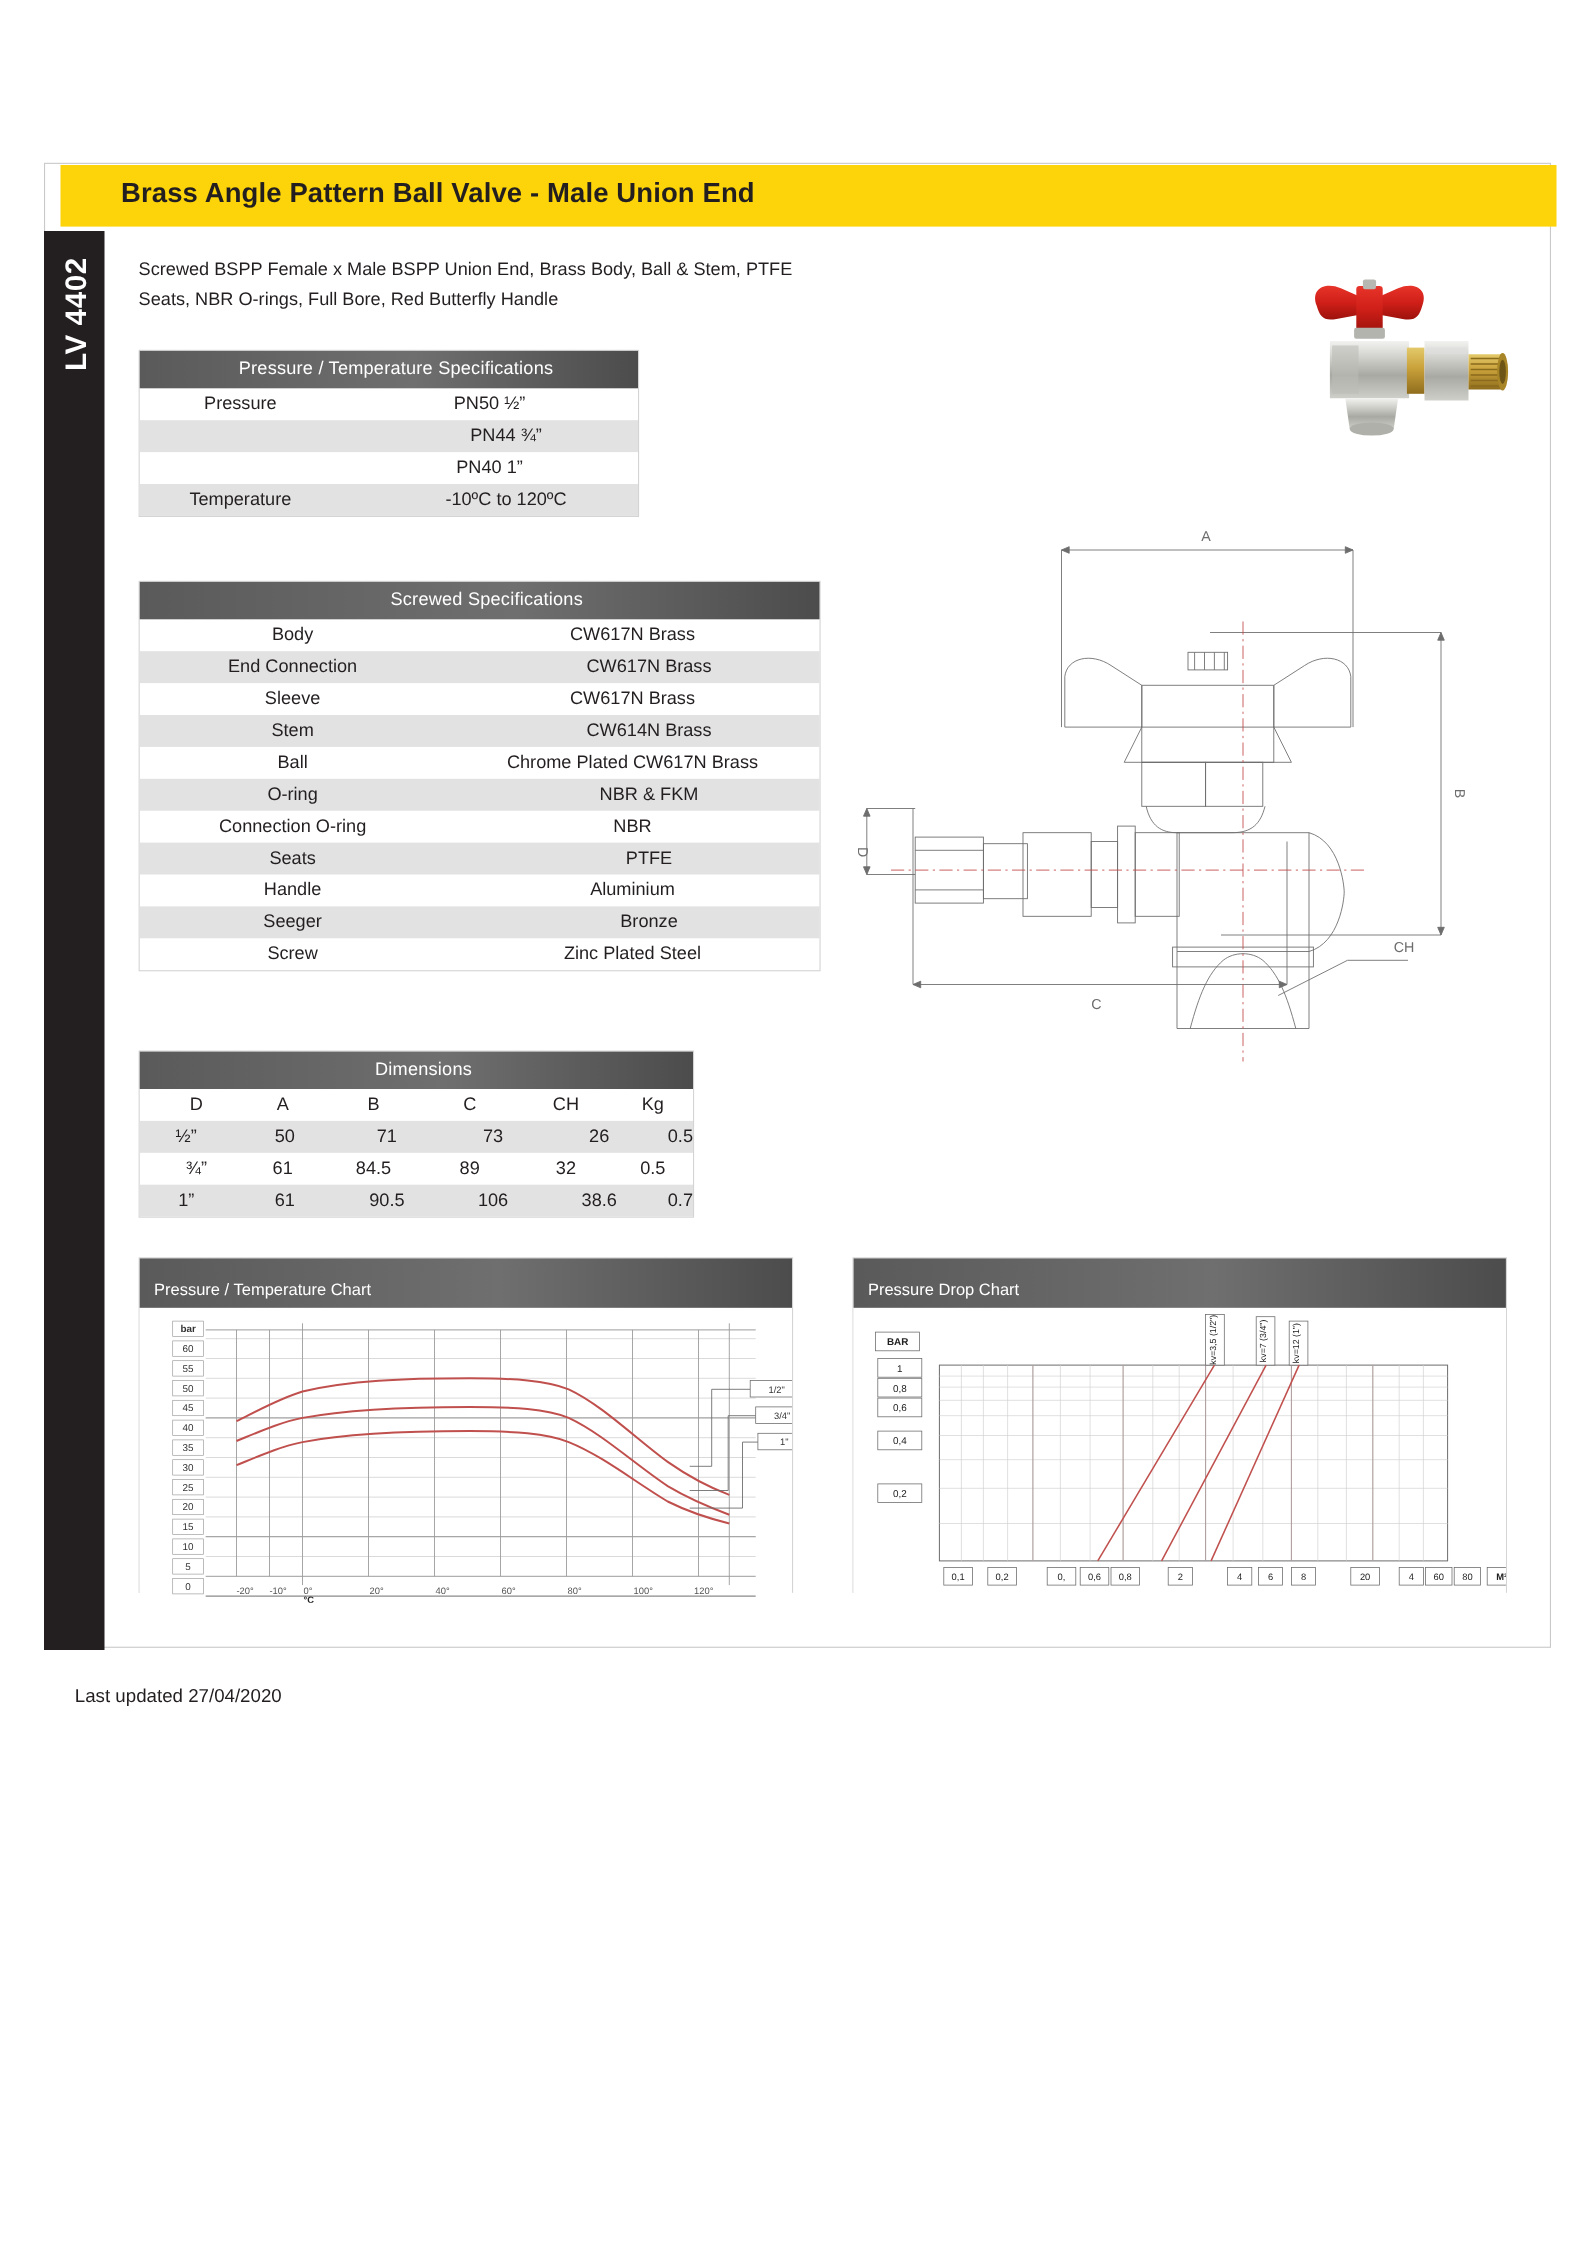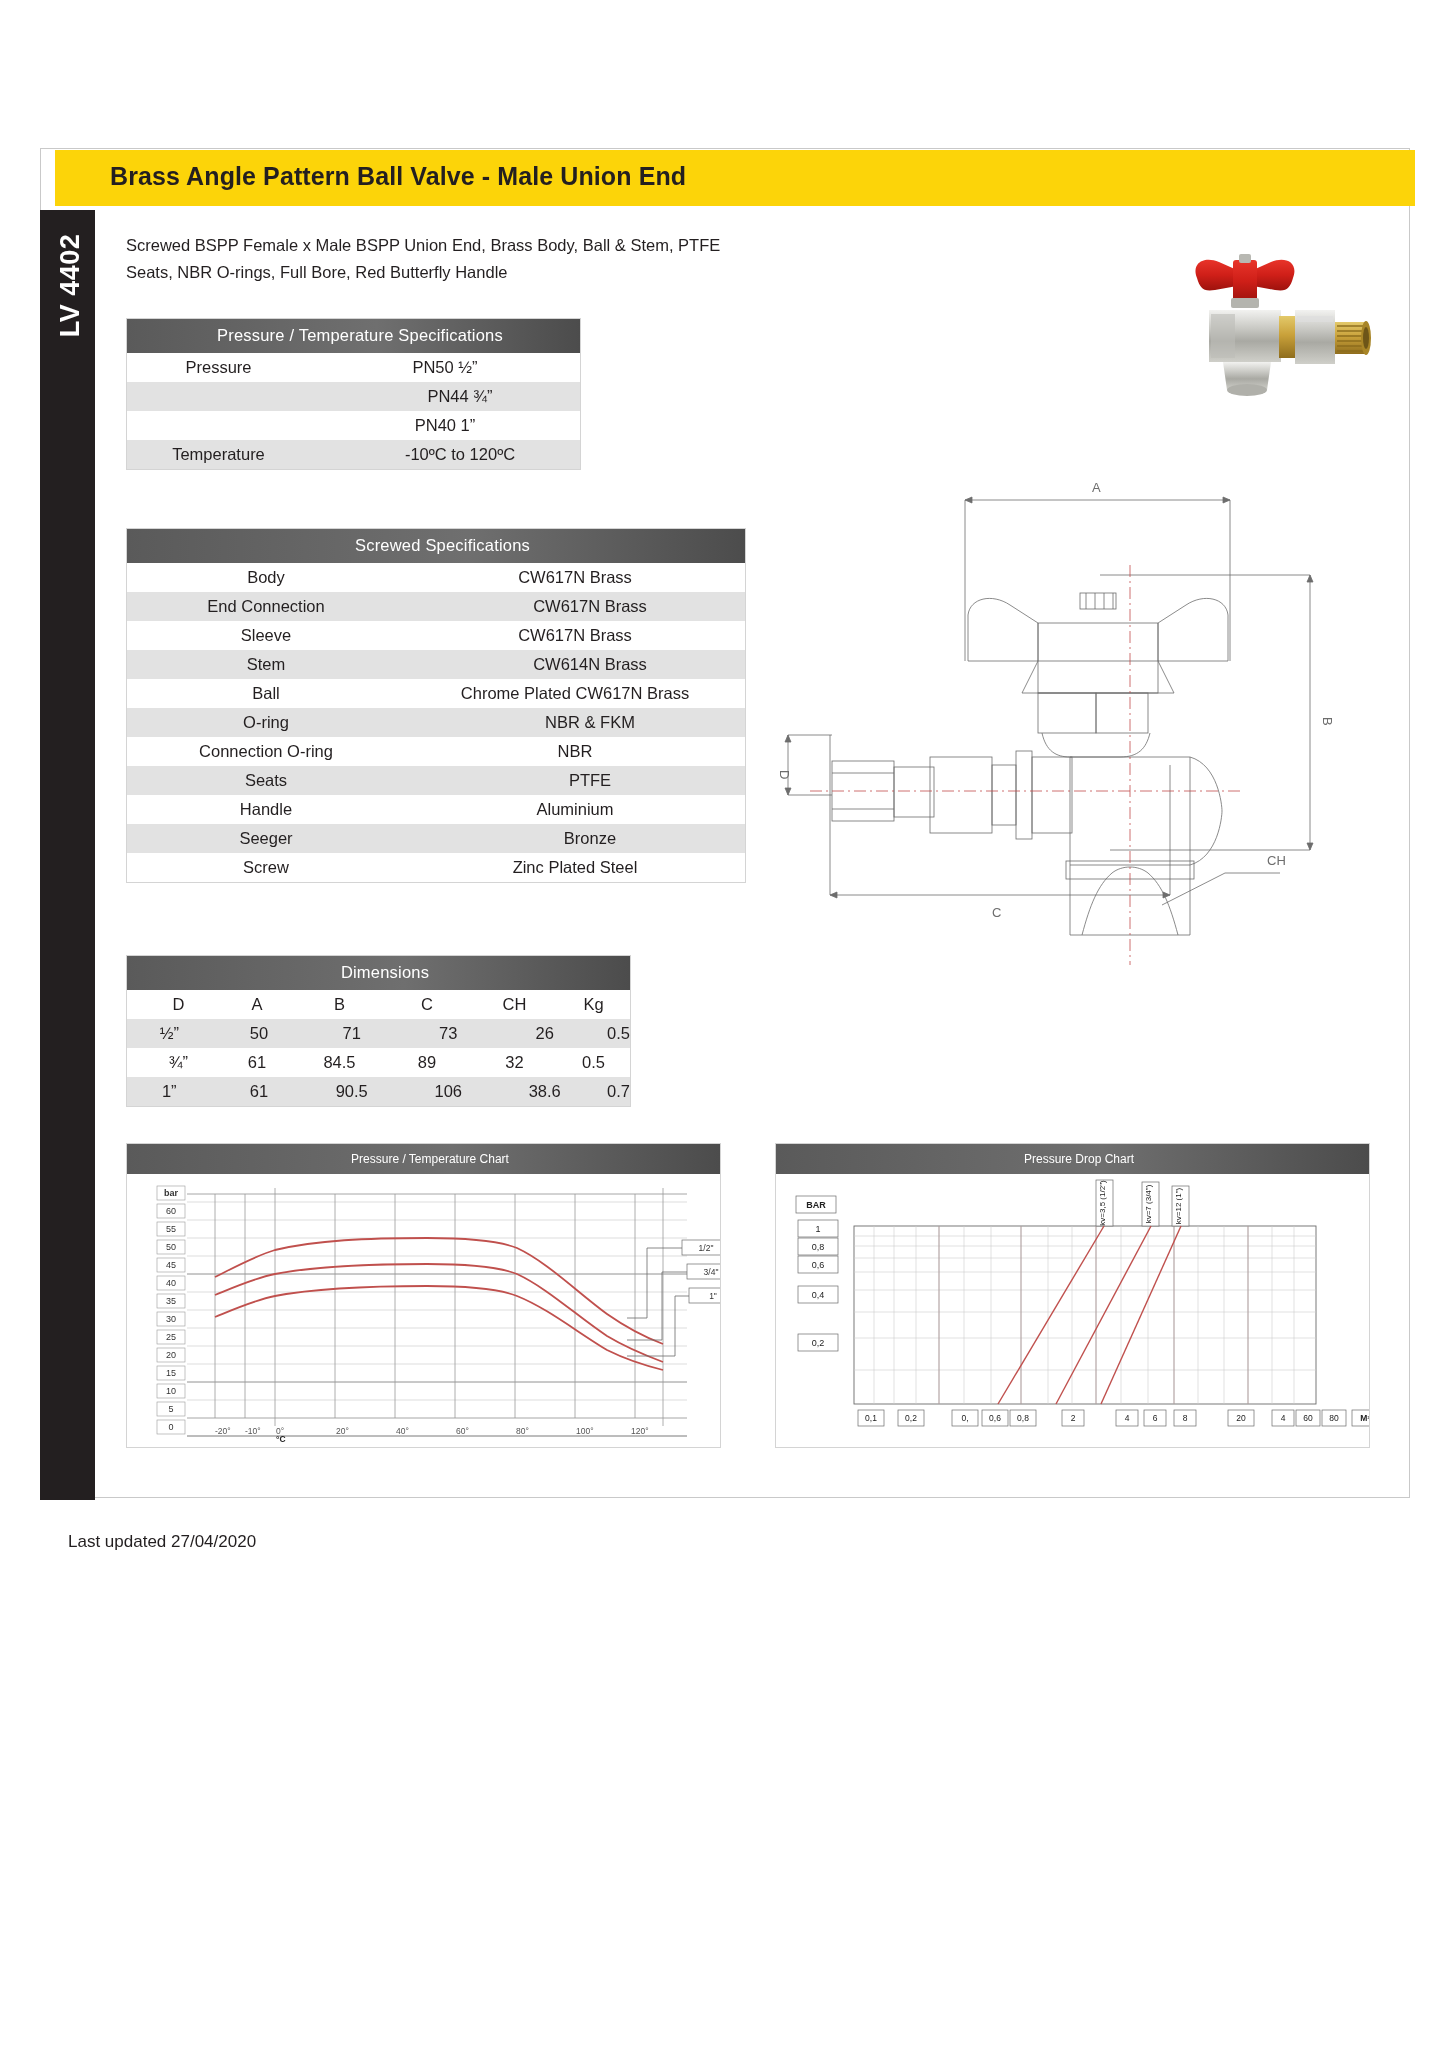--- a/index.html
+++ b/index.html
@@ -84,23 +84,22 @@
   #tbl-dims .c-a  { width:80px; }
   #tbl-dims .c-b  { width:85px; }
   #tbl-dims .c-c  { width:90px; }
   #tbl-dims .c-ch { width:85px; }
   #tbl-dims .c-kg { flex:1; }
 
   
   .chartpanel { position:absolute; border:1px solid #d4d4d4; background:#fff; }
   .chartpanel .hdr {
     background:linear-gradient(to right,#5a5a5a,#6f6f6f 55%,#4c4c4c);
-    color:#ffffff; font-size:12px;
-    padding:8px 0 8px 13px;
-    text-align:center;
+    color:#ffffff; font-size:15px;
+    padding:20px 0 8px 13px;
   }
   .chartpanel .body { position:relative; background:#fff; }
   #panel-pt { left:126px; top:1143px; width:595px; height:305px; }
   #panel-pd { left:775px; top:1143px; width:595px; height:305px; }
   #panel-pt .body, #panel-pd .body { height:268px; }
 
   .svgwrap { position:absolute; left:0; top:0; width:100%; height:100%; }
 
   
   .photo { position:absolute; left:1175px; top:230px; width:200px; height:190px; }

